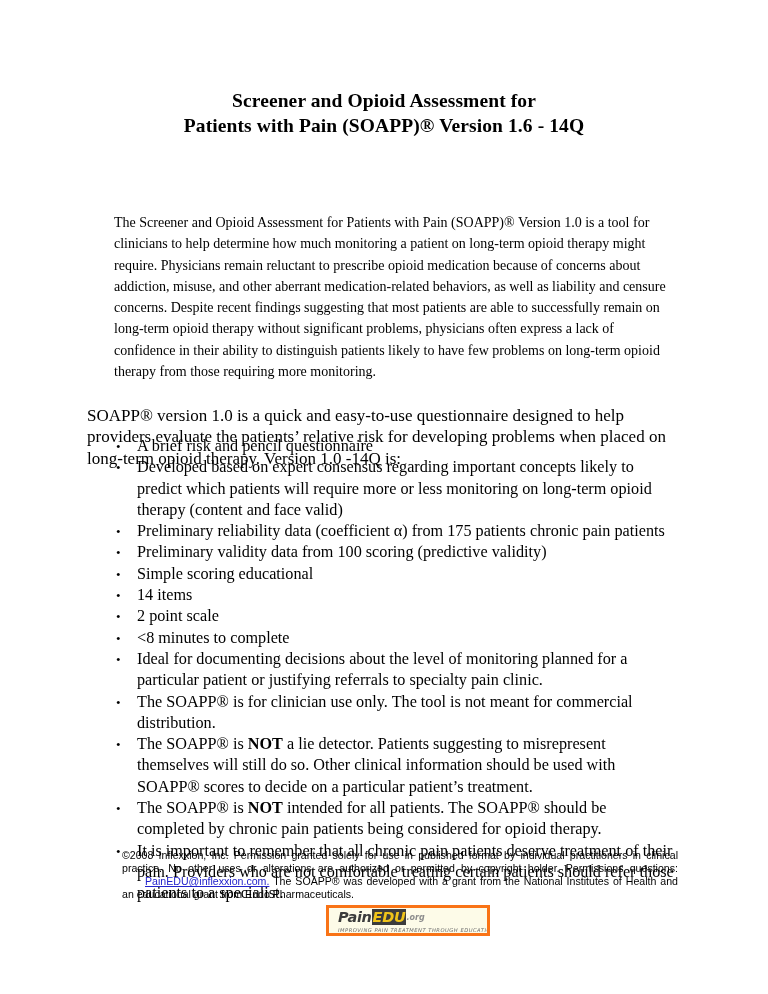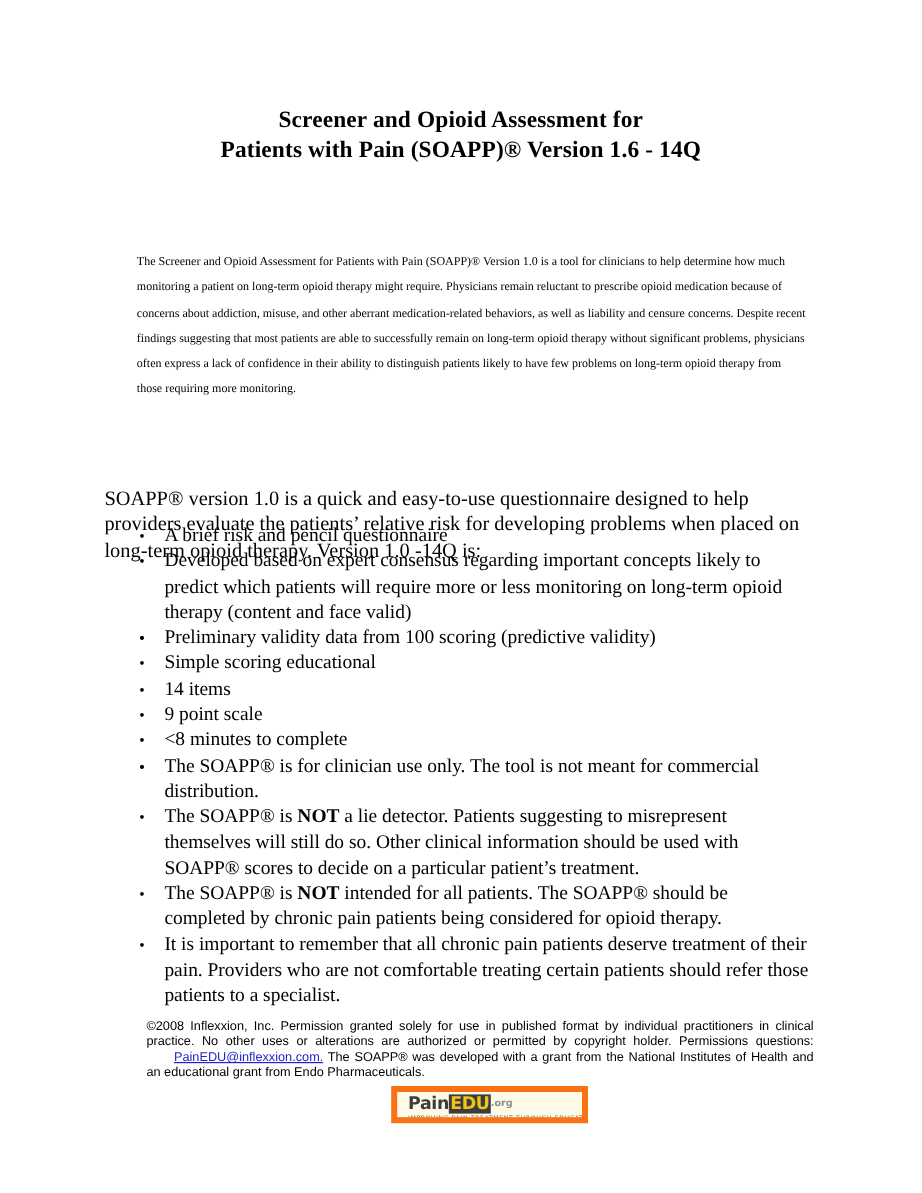--- a/index.html
+++ b/index.html
@@ -35,21 +35,21 @@
     letter-spacing: 0.1px;
   }
   .title-line { display: block; }
 
   
   .intro {
     position: absolute;
     left: 114px;
     top: 198px;
     width: 558px;
-    font-size: 10px;
+    font-size: 14px;
     line-height: 21.3px;
     text-align: left;
   }
 
   
   .lead {
     position: absolute;
     left: 87px;
     top: 388px;
     width: 588px;
@@ -105,23 +105,24 @@
   }
 
   
   .logo {
     position: absolute;
     left: 326px;
     top: 905px;
     width: 164px;
     height: 31px;
     background: #fdfbe8;
-    border: 5px solid #f97316;
+    border: 3px solid #f97316;
     box-sizing: border-box;
     overflow: hidden;
+    font-style: italic;
   }
   .logo-word {
     position: absolute;
     left: 9px;
     top: 2px;
     font-family: "DejaVu Sans", "Liberation Sans", sans-serif;
     font-weight: bold;
     font-size: 14.5px;
     line-height: 15px;
     white-space: nowrap;
@@ -162,27 +163,27 @@
     <span class="title-line">Patients with Pain (SOAPP)® Version 1.6 - 14Q</span>
   </div>
 
   <p class="intro">The Screener and Opioid Assessment for Patients with Pain (SOAPP)® Version 1.0 is a tool for clinicians to help determine how much monitoring a patient on long-term opioid therapy might require.  Physicians remain reluctant to prescribe opioid medication because of concerns about addiction, misuse, and other aberrant medication-related behaviors, as well as liability and censure concerns. Despite recent findings suggesting that most patients are able to successfully remain on long-term opioid therapy without significant problems, physicians often express a lack of confidence in their ability to distinguish patients likely to have few problems on long-term opioid therapy from those requiring more monitoring.</p>
 
   <p class="lead">SOAPP® version 1.0 is a quick and easy-to-use questionnaire designed to help providers evaluate the patients’ relative risk for developing problems when placed on long-term opioid therapy.  Version 1.0 -14Q is:</p>
 
   <ul class="bullets" id="bullet-list">
       <li><span class="bullet-mark">•</span><span><span>A brief risk and pencil questionnaire</span></span></li>
       <li><span class="bullet-mark">•</span><span><span>Developed based on expert consensus regarding important concepts likely to predict which patients will require more or less monitoring on long-term opioid therapy (content and face valid)</span></span></li>
-      <li><span class="bullet-mark">•</span></li>
+      <li><span class="bullet-mark">•</span><span><span>Preliminary reliability data (coefficient α) from 175 patients chronic pain patients</span></span></li>
       <li><span class="bullet-mark">•</span><span><span>Preliminary validity data from 100 scoring (predictive validity)</span></span></li>
       <li><span class="bullet-mark">•</span><span><span>Simple scoring educational</span></span></li>
       <li><span class="bullet-mark">•</span><span><span>14 items</span></span></li>
-      <li><span class="bullet-mark">•</span><span><span>9 point scale</span></span></li>
+      <li><span class="bullet-mark">•</span><span><span>2 point scale</span></span></li>
       <li><span class="bullet-mark">•</span><span><span>&lt;8 minutes to complete</span></span></li>
-      <li><span class="bullet-mark">•</span></li>
+      <li><span class="bullet-mark">•</span><span><span>Ideal for documenting decisions about the level of monitoring planned for a particular patient or justifying referrals to specialty pain clinic.</span></span></li>
       <li><span class="bullet-mark">•</span><span><span>The SOAPP® is for clinician use only.  The tool is not meant for commercial distribution.</span></span></li>
       <li><span class="bullet-mark">•</span><span><span>The SOAPP® is </span><b>NOT</b><span> a lie detector.  Patients suggesting to misrepresent themselves will still do so.  Other clinical information should be used with SOAPP® scores to decide on a particular patient’s treatment.</span></span></li>
       <li><span class="bullet-mark">•</span><span><span>The SOAPP® is </span><b>NOT</b><span> intended for all patients.  The SOAPP® should be completed by chronic pain patients being considered for opioid therapy.</span></span></li>
       <li><span class="bullet-mark">•</span><span><span>It is important to remember that all chronic pain patients deserve treatment of their pain.  Providers who are not comfortable treating certain patients should refer those patients to a specialist.</span></span></li>
     </ul>
 
   <p class="copyright" id="copyright-block">©2008 Inflexxion, Inc.  Permission granted solely for use in published format by individual practitioners in clinical practice. No other uses or alterations are authorized or permitted by copyright holder.  Permissions questions: <span class="maillink" style="color: rgb(34, 34, 204);">PainEDU@inflexxion.com.</span> The SOAPP® was developed with a grant from the National Institutes of Health and an educational grant from Endo Pharmaceuticals.</p>
 
   <div class="logo">
     <div class="logo-word">

